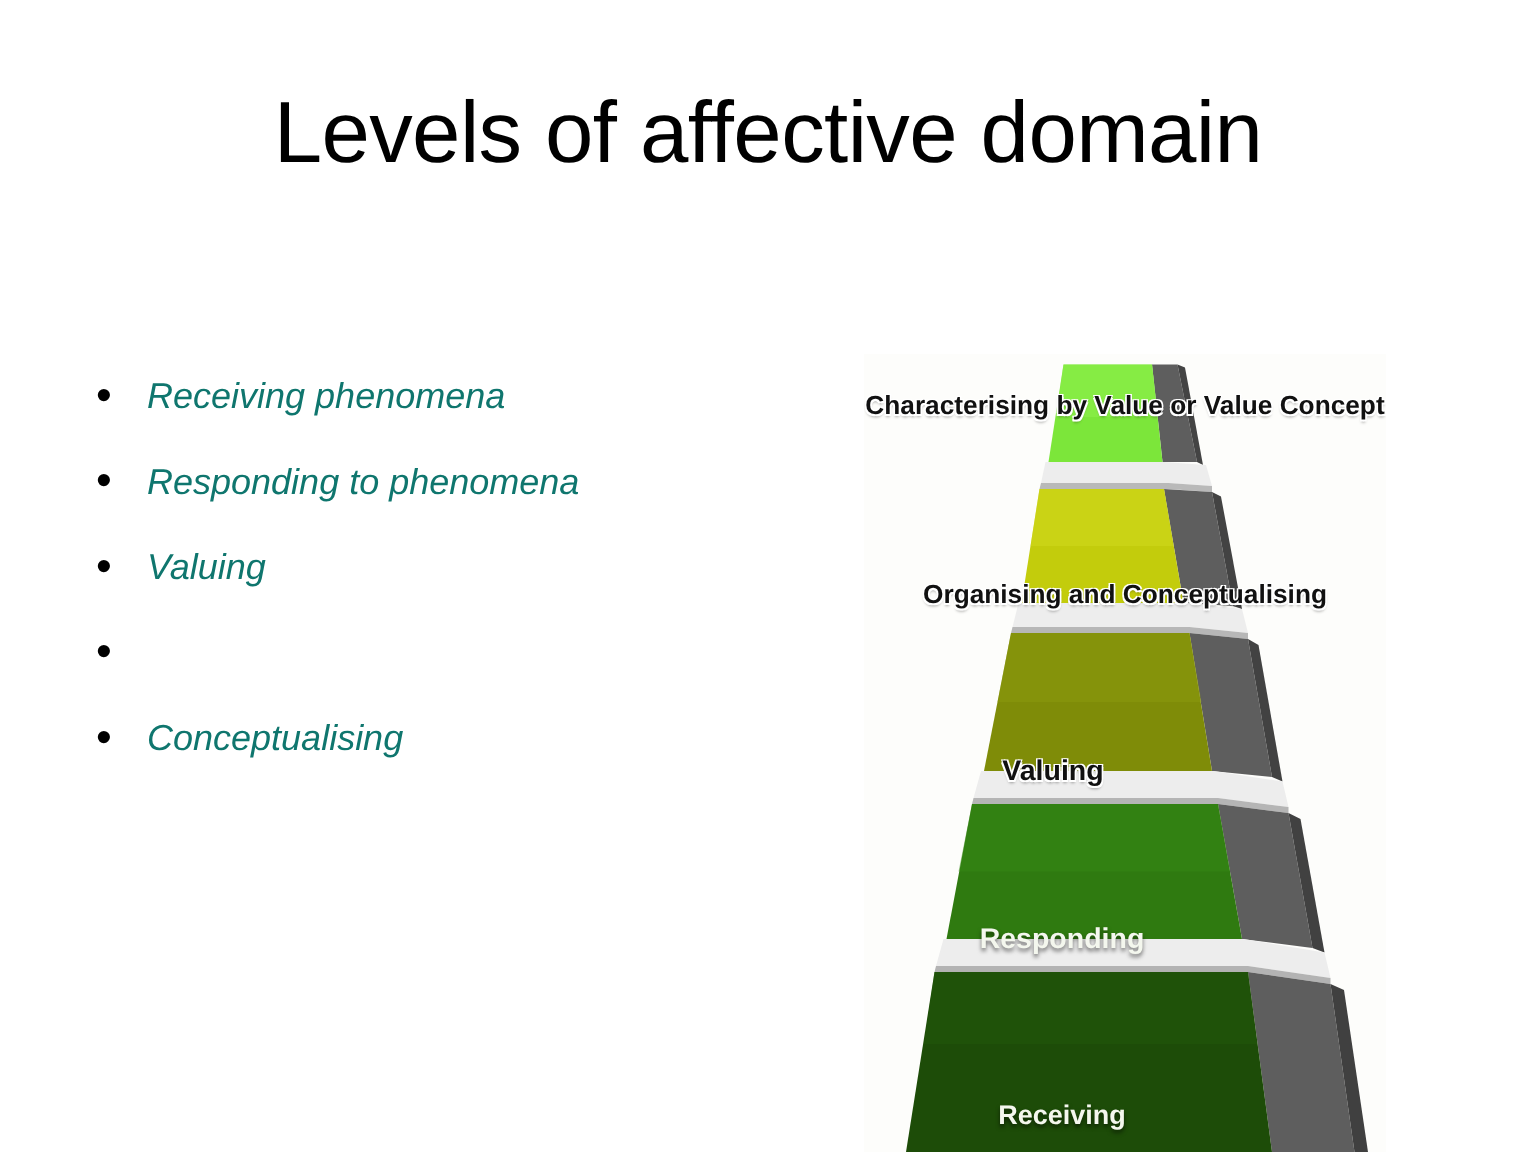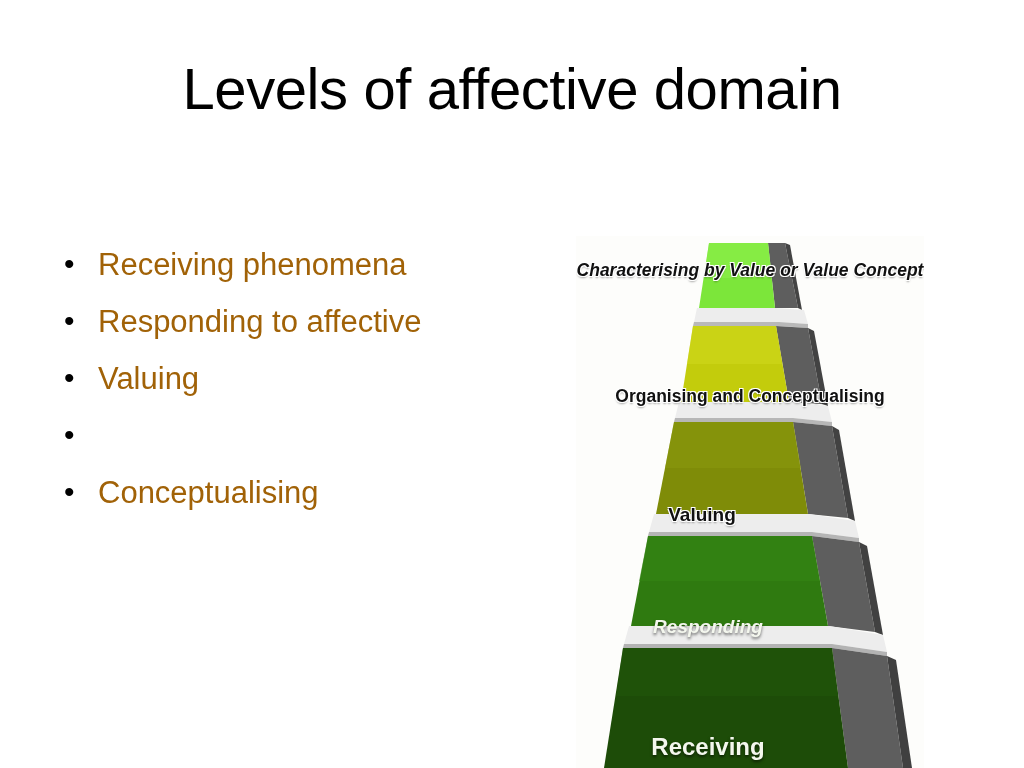--- a/index.html
+++ b/index.html
@@ -52,24 +52,25 @@
     width: 40px;
     flex: 0 0 40px;
     font-size: 30px;
     line-height: 40px;
     text-align: left;
     padding-left: 6px;
     box-sizing: border-box;
     color: #000000;
   }
   .bullet-text {
-    font-size: 31px;
+    font-size: 24px;
     line-height: 42px;
-    color: #a16207;
+    color: #0f766e;
     white-space: nowrap;
+    font-style: italic;
   }
 
   
   .pyramid-figure {
     position: absolute;
     left: 576px;
     top: 236px;
     width: 348px;
     height: 532px;
     background: #fdfdfb;
@@ -116,21 +117,21 @@
 
   <div class="bullet-list">
 
     <div class="bullet-item">
       <span class="bullet-marker">•</span>
       <span class="bullet-text">Receiving phenomena</span>
     </div>
 
     <div class="bullet-item">
       <span class="bullet-marker">•</span>
-      <span class="bullet-text">Responding to affective</span>
+      <span class="bullet-text">Responding to phenomena</span>
     </div>
 
     <div class="bullet-item">
       <span class="bullet-marker">•</span>
       <span class="bullet-text">Valuing</span>
     </div>
 
     <div class="bullet-item">
       <span class="bullet-marker">•</span>
     </div>
@@ -175,25 +176,25 @@
       <polygon class="slab" points="53,390 253,390 307,399 311,416 256,408 48,408" fill="#ededed"></polygon>
       <polygon points="48,408 256,408 311,416 311,420 256,412 47,412" fill="#b3b3b3"></polygon>
 
       <polygon points="256,412 311,420 327,532 272,532" fill="#5e5e5e"></polygon>
       <polygon points="311,420 320,424 336,532 327,532" fill="#404040"></polygon>
       <polygon points="47,412 256,412 272,532 28,532" fill="#1d4c08"></polygon>
       <polygon points="47,412 256,412 262,460 40,460" fill="#235a0b" opacity="0.45"></polygon>
 
     </svg>
 
-    <div class="tier-label label-dark" style="top: 24px; font-size: 17.5px; font-style: italic;">Characterising by Value or Value Concept</div>
+    <div class="tier-label label-dark" style="top: 24px; font-size: 17.5px;">Characterising by Value or Value Concept</div>
 
     <div class="tier-label label-dark" style="top: 150px; font-size: 17.5px;">Organising and Conceptualising</div>
 
     <div class="tier-label label-dark" style="top: 268px; left: -48px; font-size: 19px;">Valuing</div>
 
-    <div class="tier-label label-light" style="top: 380px; left: -42px; font-size: 19px; font-style: italic;">Responding</div>
-
-    <div class="tier-label label-light" style="top: 497px; left: -42px; font-size: 24px;">Receiving</div>
+    <div class="tier-label label-light" style="top: 380px; left: -42px; font-size: 19px;">Responding</div>
+
+    <div class="tier-label label-light" style="top: 497px; left: -42px; font-size: 18px;">Receiving</div>
 
   </div>
 
 </div>
 
 </body></html>

